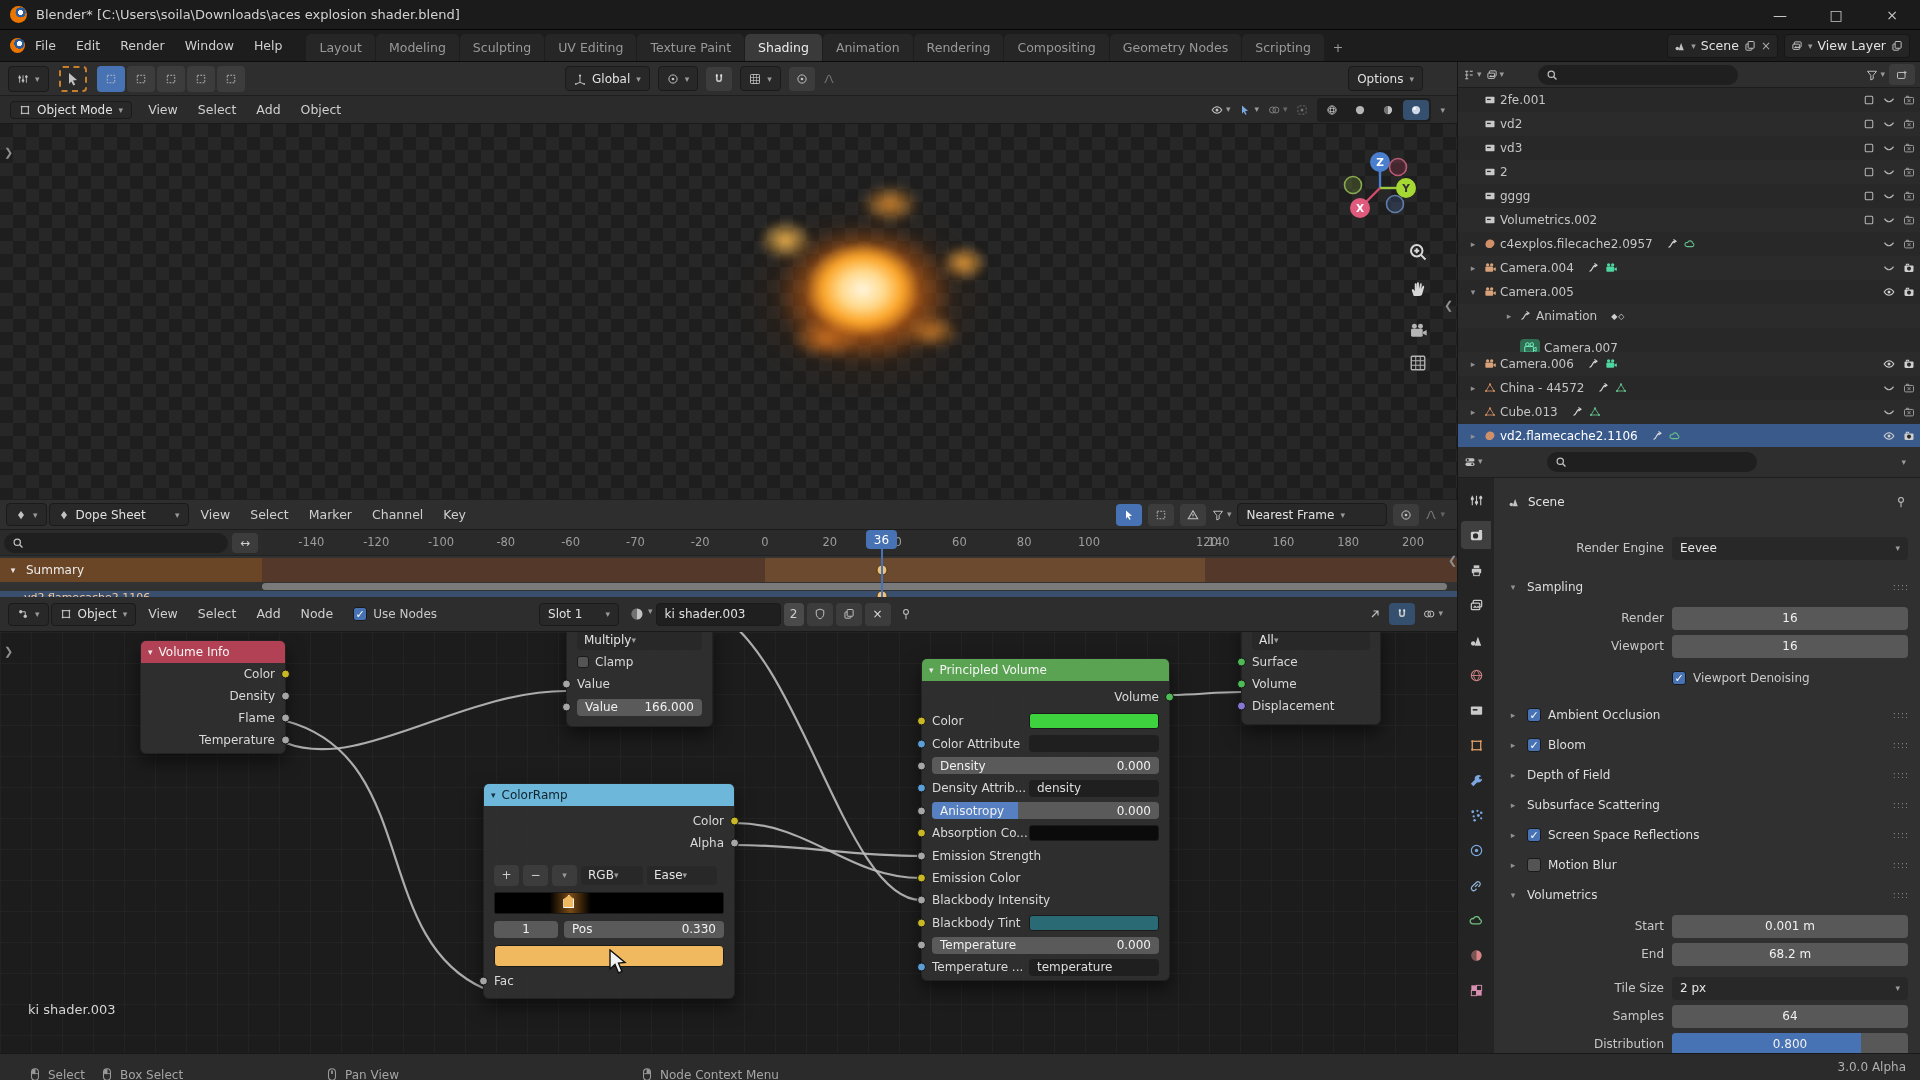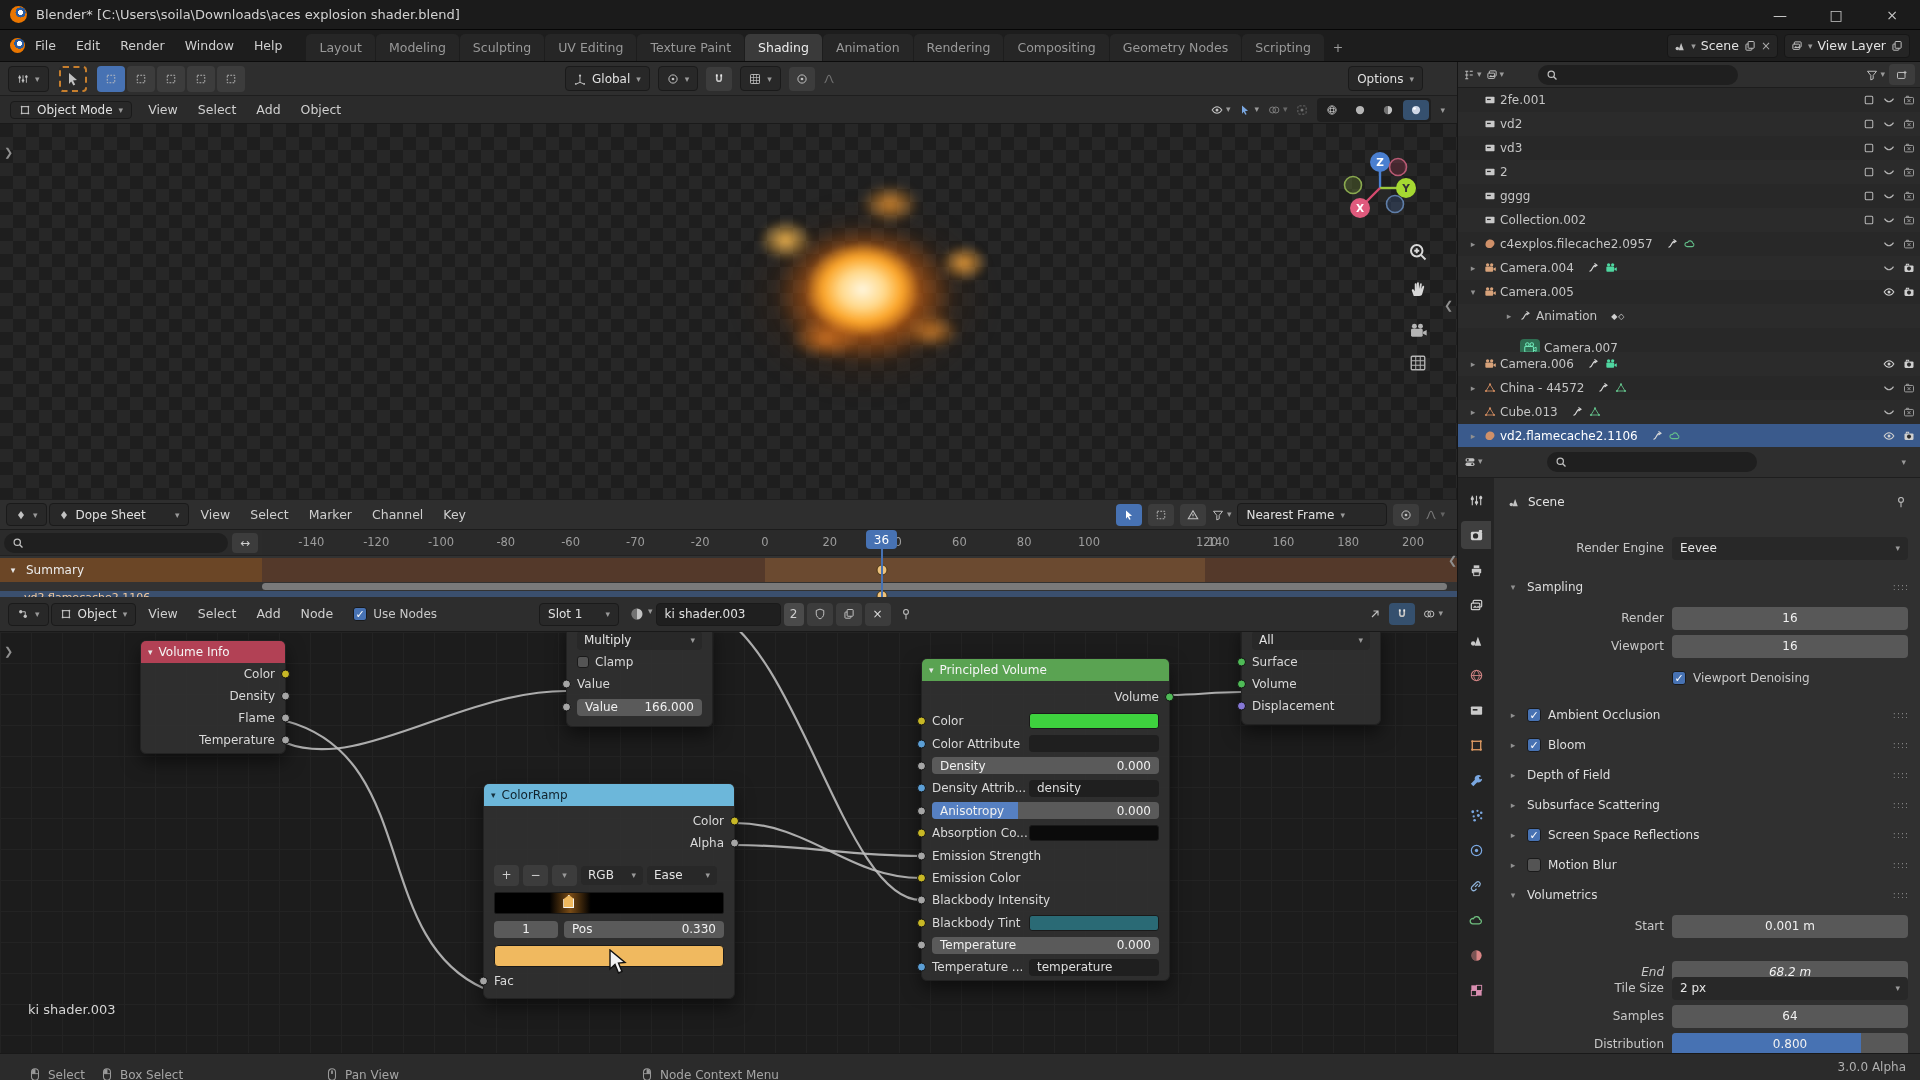--- a/index.html
+++ b/index.html
@@ -63,21 +63,21 @@
   .nhead{height:22px;border-radius:5px 5px 0 0;display:flex;align-items:center;padding:0 7px;gap:6px;color:#f5f5f5;font-size:12px}
   .nhead .tri{font-size:9px;color:#e8e8e8}
   .nrow{position:relative;display:flex;align-items:center;padding:0 10px;gap:6px}
   .nrow.right{justify-content:flex-end}
   .sock{position:absolute;width:9px;height:9px;border-radius:50%;border:1px solid #131313;top:50%;transform:translateY(-50%);z-index:12}
   .sock.in{left:-5px}.sock.out{right:-5px}
   .s-yellow{background:#c8b826}.s-gray{background:#a5a5a5}.s-green{background:#4fbb57}.s-blue{background:#5c9fd6}.s-purple{background:#8678d6}
   .nslider{flex:1;background:#5a5a5a;border-radius:4px;height:17px;display:flex;align-items:center;justify-content:space-between;padding:0 8px;color:#f0f0f0;position:relative;overflow:hidden}
   .nfield{background:#1f1f1f;border-radius:4px;height:17px;display:flex;align-items:center;padding:0 8px;color:#dedede}
   .nswatch{border-radius:3px;height:16px;border:1px solid #1a1a1a}
-  .ndd{background:#282828;border-radius:4px;height:19px;display:flex;align-items:center;justify-content:space-between;padding:0 7px;color:#e3e3e3;flex:1}
+  .ndd{background:#282828;border-radius:4px;height:19px;display:flex;align-items:center;padding:0 7px;color:#e3e3e3;flex:1}
   .rampstop{position:absolute;width:11px;height:13px;background:#f0b95f;border:1px solid #f5f5f5;clip-path:polygon(50% 0,100% 32%,100% 100%,0 100%,0 32%)}
   
   #outliner{position:absolute;left:1457px;top:62px;width:463px;height:385px;background:#282828;border-left:1px solid #161616;overflow:hidden}
   .ol-header{height:26px;background:#2e2e2e;border-bottom:1px solid #1d1d1d;display:flex;align-items:center;padding:0 5px;gap:4px}
   .srch{flex:1;height:20px;background:#1f1f1f;border-radius:10px;display:flex;align-items:center;padding:0 8px;gap:6px}
   .ol-row{position:absolute;left:0;width:463px;height:24px;display:flex;align-items:center;gap:4px;color:#c5c5c5}
   .ol-row.alt{background:#2b2b2b}
   .ol-row.sel{background:#3a5a8c;color:#fff}
   .ol-right{position:absolute;right:6px;display:flex;gap:8px;align-items:center}
   .exp{width:14px;text-align:center;color:#909090;font-size:9px;flex:none}
@@ -1097,21 +1097,21 @@
           </span>
         </div>
         <div class="ol-row alt" style="top: 120px; padding-left: 8px;">
           <span class="exp"></span>
           <span class="ic small" style="color: rgb(201, 201, 201);">
             <svg viewBox="0 0 16 16">
               <rect x="2" y="3.6" width="12" height="8.8" rx="1" fill="currentColor"></rect>
               <rect x="4" y="6.4" width="5" height="1.7" fill="#2b2b2b"></rect>
             </svg>
           </span>
-          <span style="white-space: nowrap; overflow: hidden; max-width: 215px;">Collection.002</span>
+          <span style="white-space: nowrap; overflow: hidden; max-width: 215px;">Volumetrics.002</span>
           <span class="ol-right">
             <span class="ic small" style="color: rgb(181, 181, 181);">
               <svg viewBox="0 0 16 16">
                 <rect x="3" y="3" width="10" height="10" rx="1.5" fill="none" stroke="currentColor" stroke-width="1.4"></rect>
               </svg>
             </span>
             <span class="ic small" style="color: rgb(181, 181, 181);">
               <svg viewBox="0 0 16 16">
                 <path d="M2 6.2C4 9.4 6 10.4 8 10.4s4-1 6-4.2" fill="none" stroke="currentColor" stroke-width="1.5"></path>
               </svg>
@@ -1674,21 +1674,21 @@
       <span>Volumetrics</span>
       <span class="dots">::::</span>
     </div>
     <div id="vol-fields">
         <div class="pr-row" style="top: 466px;">
           <span class="pr-label">Start</span>
           <div class="pr-widget valfield">
             <span style="position: relative;">0.001 m</span>
           </div>
         </div>
-        <div class="pr-row" style="top: 512px; font-style: italic;">
+        <div class="pr-row" style="top: 494px;">
           <span class="pr-label">End</span>
           <div class="pr-widget valfield">
             <span style="position: relative;">68.2 m</span>
           </div>
         </div>
         <div class="pr-row" style="top: 528px;">
           <span class="pr-label">Tile Size</span>
           <div class="pr-widget ddfield">
             <span>2 px</span>
             <span class="chev">▾</span>

